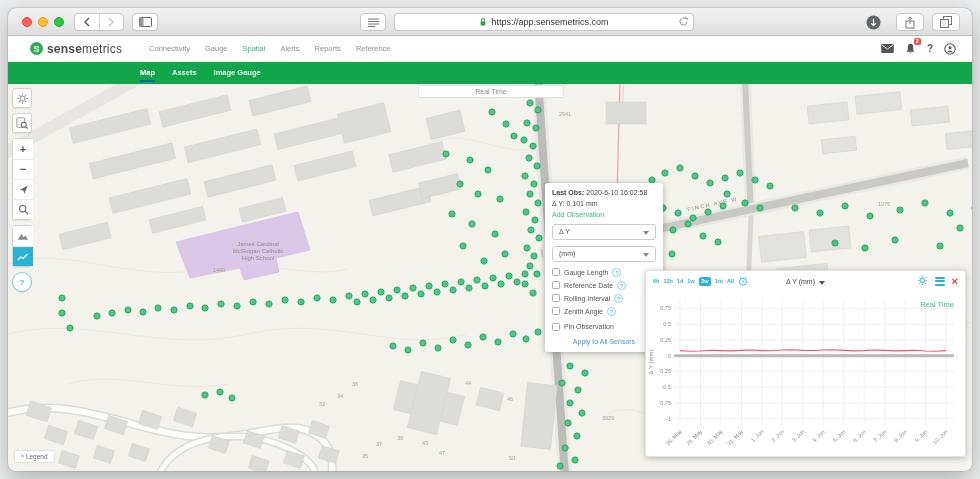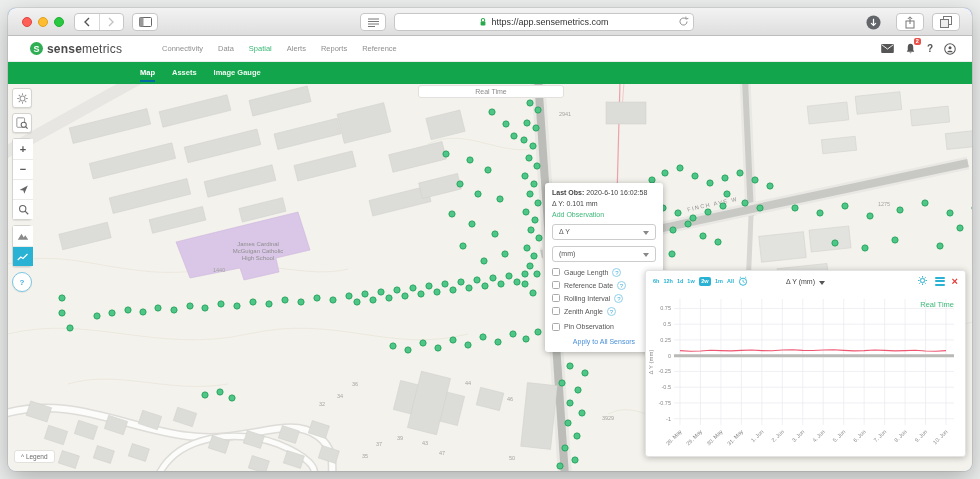--- a/index.html
+++ b/index.html
@@ -29,21 +29,21 @@
   .share-btn { left:888px; width:28px; }
   .tabs-btn { left:924px; width:28px; }
 
   
   .app-nav { position:relative; height:26px; background:#fff; border-bottom:1px solid #ededed; display:flex; align-items:center; }
   .brand { display:flex; align-items:center; gap:4px; margin-left:22px; }
   .logo-dot { width:13px; height:13px; border-radius:50%; background:#2fae54; color:#fff; font-size:9px; font-weight:bold;
               display:flex; align-items:center; justify-content:center; }
   .brand-text { font-size:12px; color:#4a4a4a; letter-spacing:.2px; }
   .brand-text b { font-weight:bold; }
-  .nav-items { display:flex; gap:15px; margin-left:40px; }
+  .nav-items { display:flex; gap:15px; margin-left:27px; }
   .nav-item { font-size:7.5px; color:#8f8f8f; cursor:pointer; }
   .nav-item.active { color:#3cb878;text-align:right; }
   .nav-right { position:absolute; right:16px; display:flex; align-items:center; gap:11px; }
   .nav-right .ibtn { position:relative; display:flex; align-items:center; justify-content:center; color:#555; }
   .badge { position:absolute; top:-5px; right:-5px; background:#e8504a; color:#fff; font-size:5.5px; font-weight:bold;
            padding:1px 2px; border-radius:2px; line-height:1; }
   .qmark { font-size:10px; font-weight:bold; color:#444; }
 
   
   .green-bar { height:22px; background:#13a54b; display:flex; align-items:center; }
@@ -183,21 +183,21 @@
     </div>
   </div>
 
   <div class="app-nav">
     <div class="brand">
       <span class="logo-dot">S</span>
       <span class="brand-text"><b>sense</b><span>metrics</span></span>
     </div>
     <div class="nav-items">
           <span class="nav-item">Connectivity</span>
-          <span class="nav-item">Data</span>
+          <span class="nav-item">Gauge</span>
           <span class="nav-item active">Spatial</span>
           <span class="nav-item">Alerts</span>
           <span class="nav-item">Reports</span>
           <span class="nav-item">Reference</span>
         </div>
     <div class="nav-right">
       <span class="ibtn">
         <svg width="13" height="9" viewBox="0 0 14 10">
           <rect x="0" y="0" width="14" height="10" rx="1" fill="#555"></rect>
           <path d="M0.8 1 L7 5.6 L13.2 1" stroke="#fff" stroke-width="1" fill="none"></path>

